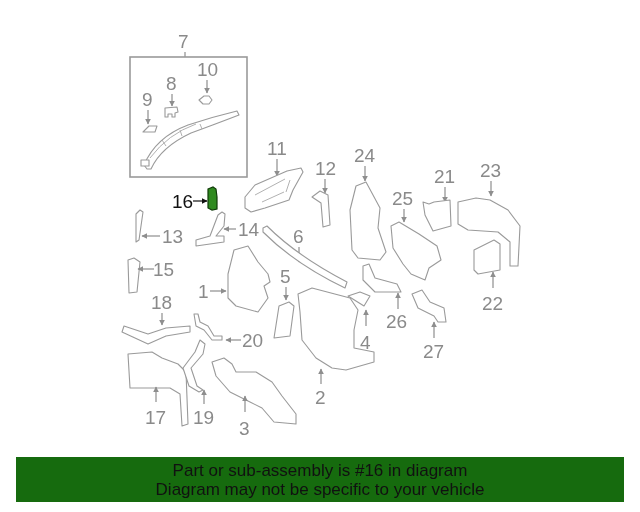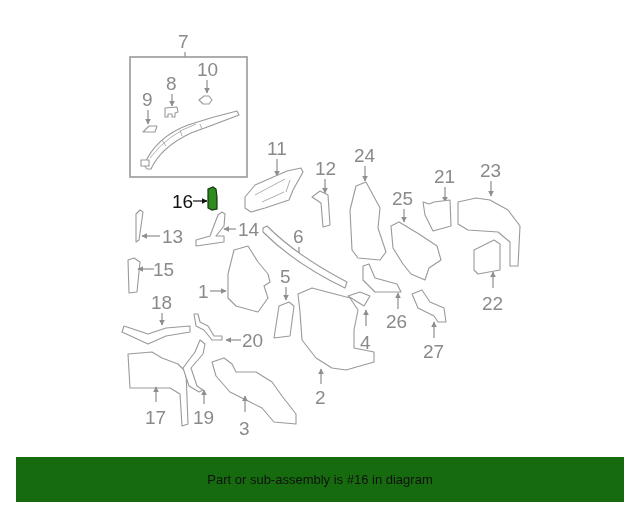--- a/index.html
+++ b/index.html
@@ -10,21 +10,21 @@
     #diagram .leader { stroke: #8e8e8e; stroke-width: 1.2; fill: none; }
     #diagram .label { font-family: "Liberation Sans", sans-serif; font-size: 19px; fill: #8a8a8a; }
     #diagram .label.active { fill: #111111; }
     #diagram .leader.active { stroke: #111111; }
     #diagram .inset-box { fill: none; stroke: #9a9a9a; stroke-width: 1.6; }
     #diagram .highlight-part { fill: #2f8a1f; stroke: #0f3b08; stroke-width: 1.2; }
     .banner {
       position: absolute; left: 16px; top: 457px; width: 608px; height: 45px;
       background: #166b0e; color: #111111;
       display: flex; flex-direction: column; align-items: center; justify-content: center;
-      font-family: "Liberation Sans", sans-serif; font-size: 13px; line-height: 19px;
+      font-family: "Liberation Sans", sans-serif; font-size: 17px; line-height: 19px;
     }
     .banner span { display: block; white-space: nowrap; }
   </style>
 </head>
 <body>
 
 <svg id="diagram" viewBox="0 0 640 512" xmlns="http://www.w3.org/2000/svg">
   <defs>
     <marker id="arr" viewBox="0 0 10 10" refX="9" refY="5" markerWidth="5" markerHeight="5" orient="auto">
       <path d="M0,0 L10,5 L0,10 z" fill="#8e8e8e"></path>
@@ -191,13 +191,14 @@
 
   <g>
     <path class="part" d="M212,362 l12,-4 l8,6 l4,8 l20,0 l16,10 l10,14 l14,18 l0,10 l-22,-2 l-12,-14 l-12,-6 l-20,-10 l-14,-16 z"></path>
     <line class="leader" x1="245" y1="412" x2="245" y2="396" marker-end="url(#arr)"></line>
     <text class="label" x="239" y="435">3</text>
   </g>
 </svg>
 
 <div class="banner">
   <span>Part or sub-assembly is #16 in diagram</span>
+  <span>Diagram may not be specific to your vehicle</span>
 </div>
 
 </body></html>

